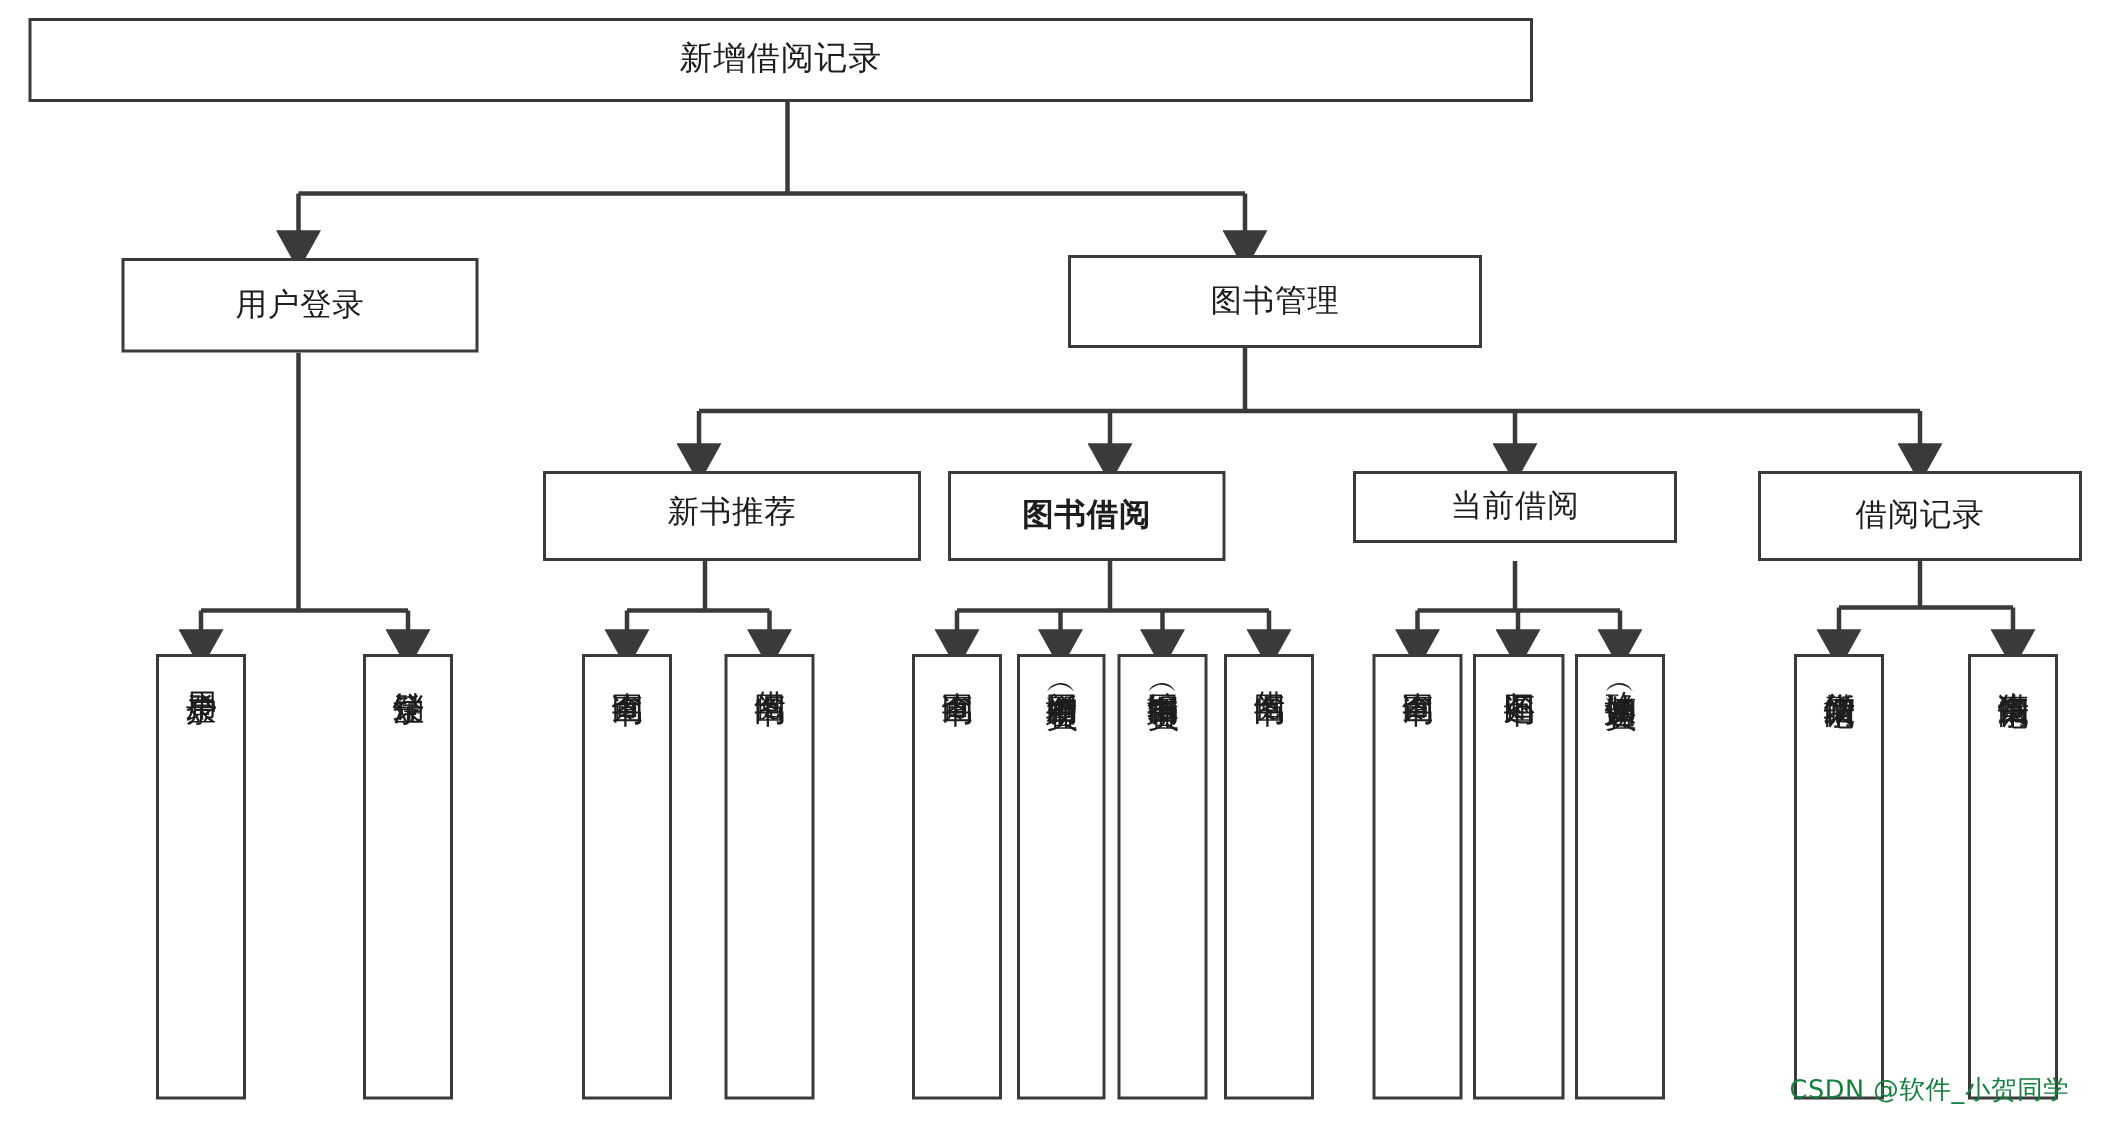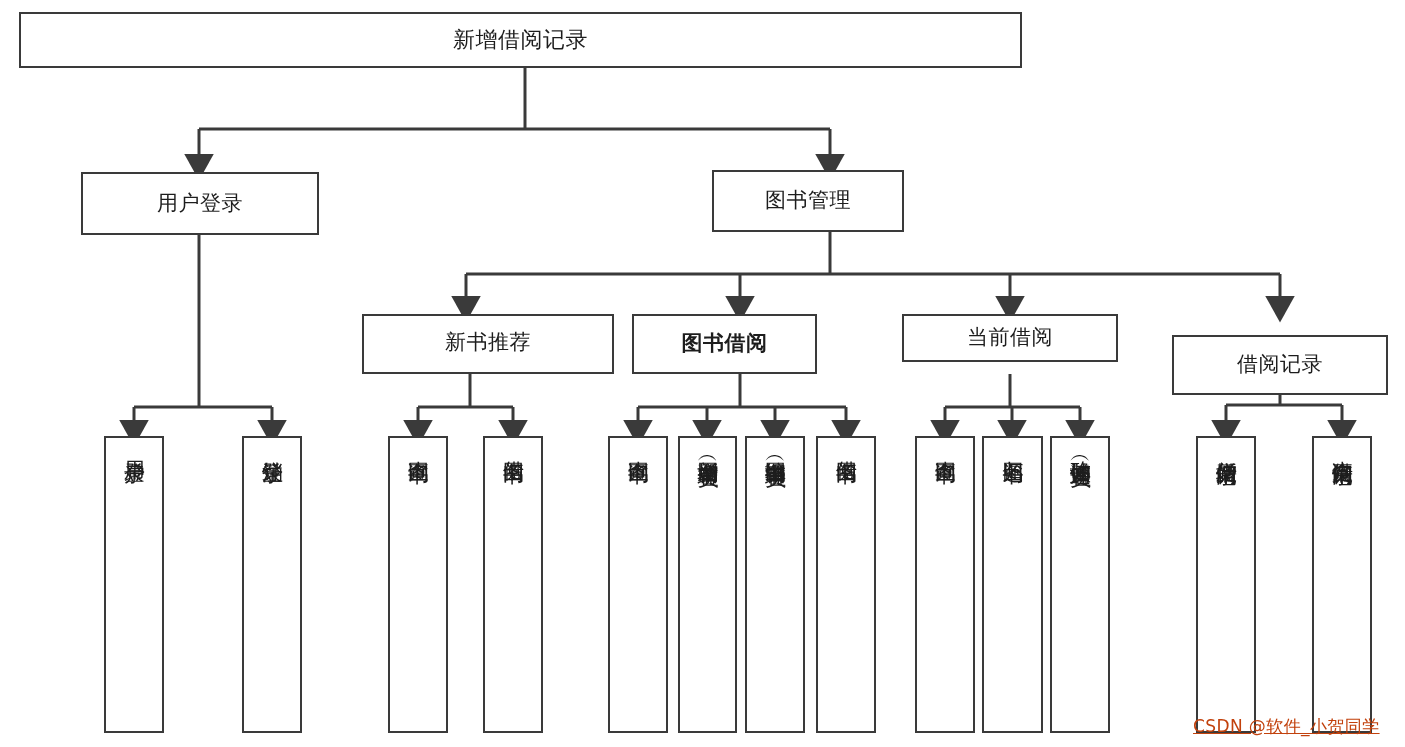--- a/index.html
+++ b/index.html
@@ -60,24 +60,23 @@
     text-orientation: upright;
     font-size: 21px;
     line-height: 1.18;
     letter-spacing: 1px;
     white-space: nowrap;
     margin: 0 auto;
   }
   .watermark {
     position: absolute;
     font-size: 17px;
-    color: #c2410c;
+    color: #15803d;
     white-space: nowrap;
     letter-spacing: 0.4px;
-    text-decoration: underline;
   }
 </style>
 </head>
 <body>
 
 <div id="canvas">
 
   <svg id="edges" viewBox="0 0 1405 747">
     <defs>
       <marker id="arrow" markerWidth="9" markerHeight="10" refX="1.5" refY="5" orient="auto" markerUnits="strokeWidth">
@@ -128,34 +127,34 @@
     </g>
   </svg>
 
   <div class="node horiz root" style="left:19px; top:12px; width:1003px; height:56px;">
     <span class="label">新增借阅记录</span>
   </div>
 
   <div class="node horiz" style="left:81px; top:172px; width:238px; height:63px;">
     <span class="label">用户登录</span>
   </div>
-  <div class="node horiz" style="left:712px; top:170px; width:192px; height:62px;">
+  <div class="node horiz" style="left:712px; top:170px; width:276px; height:62px;">
     <span class="label">图书管理</span>
   </div>
 
   <div class="node horiz" style="left:362px; top:314px; width:252px; height:60px;font-family:Liberation Mono, monospace;">
     <span class="label">新书推荐</span>
   </div>
   <div class="node horiz" style="left:632px; top:314px; width:185px; height:60px;font-weight:bold;">
     <span class="label">图书借阅</span>
   </div>
   <div class="node horiz" style="left:902px; top:314px; width:216px; height:48px;">
     <span class="label">当前借阅</span>
   </div>
-  <div class="node horiz" style="left:1172px; top:314px; width:216px; height:60px;margin-top:21px;">
+  <div class="node horiz" style="left:1172px; top:314px; width:216px; height:60px;">
     <span class="label">借阅记录</span>
   </div>
 
   <div class="node vert" style="left:104px; top:436px; width:60px; height:297px;">
     <span class="label">用户登录</span>
   </div>
   <div class="node vert" style="left:242px; top:436px; width:60px; height:297px;">
     <span class="label">注销登录</span>
   </div>
 

